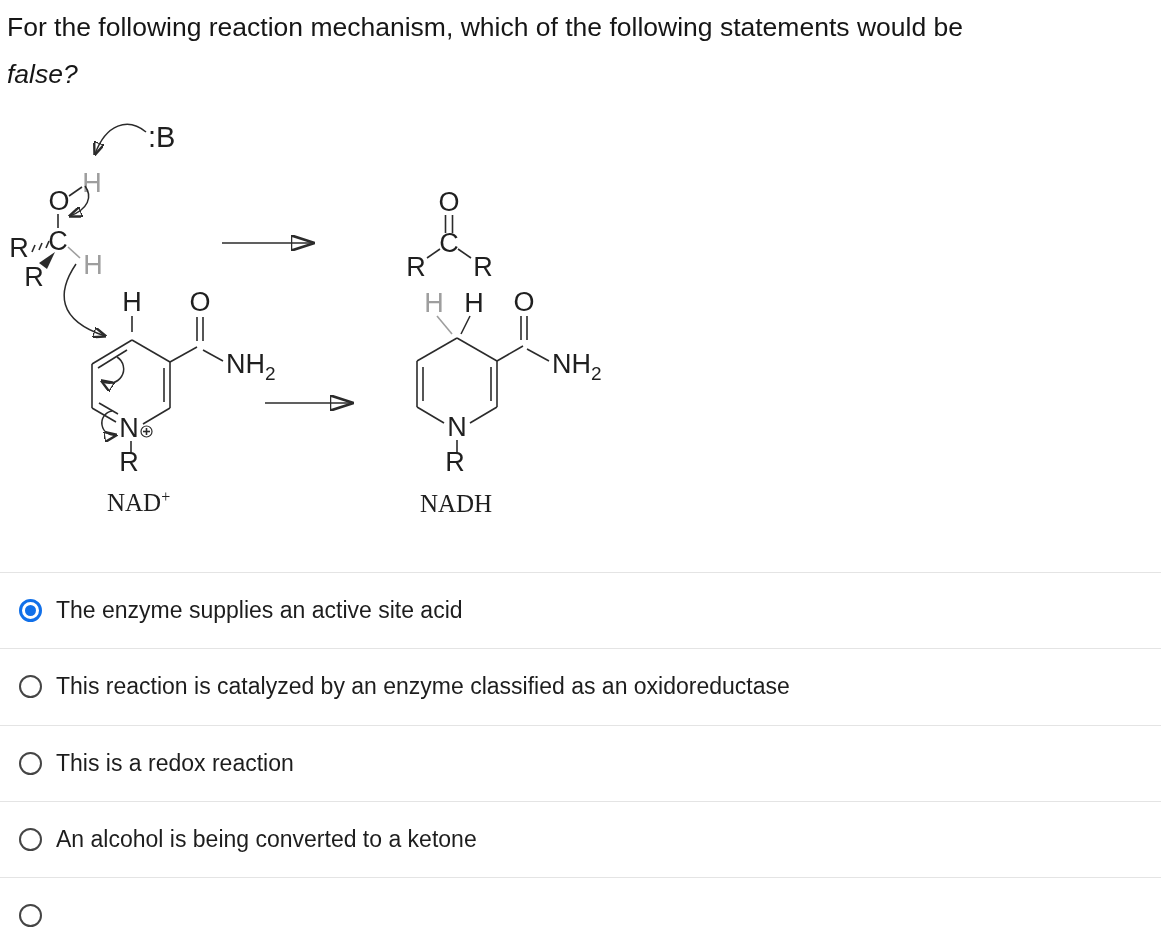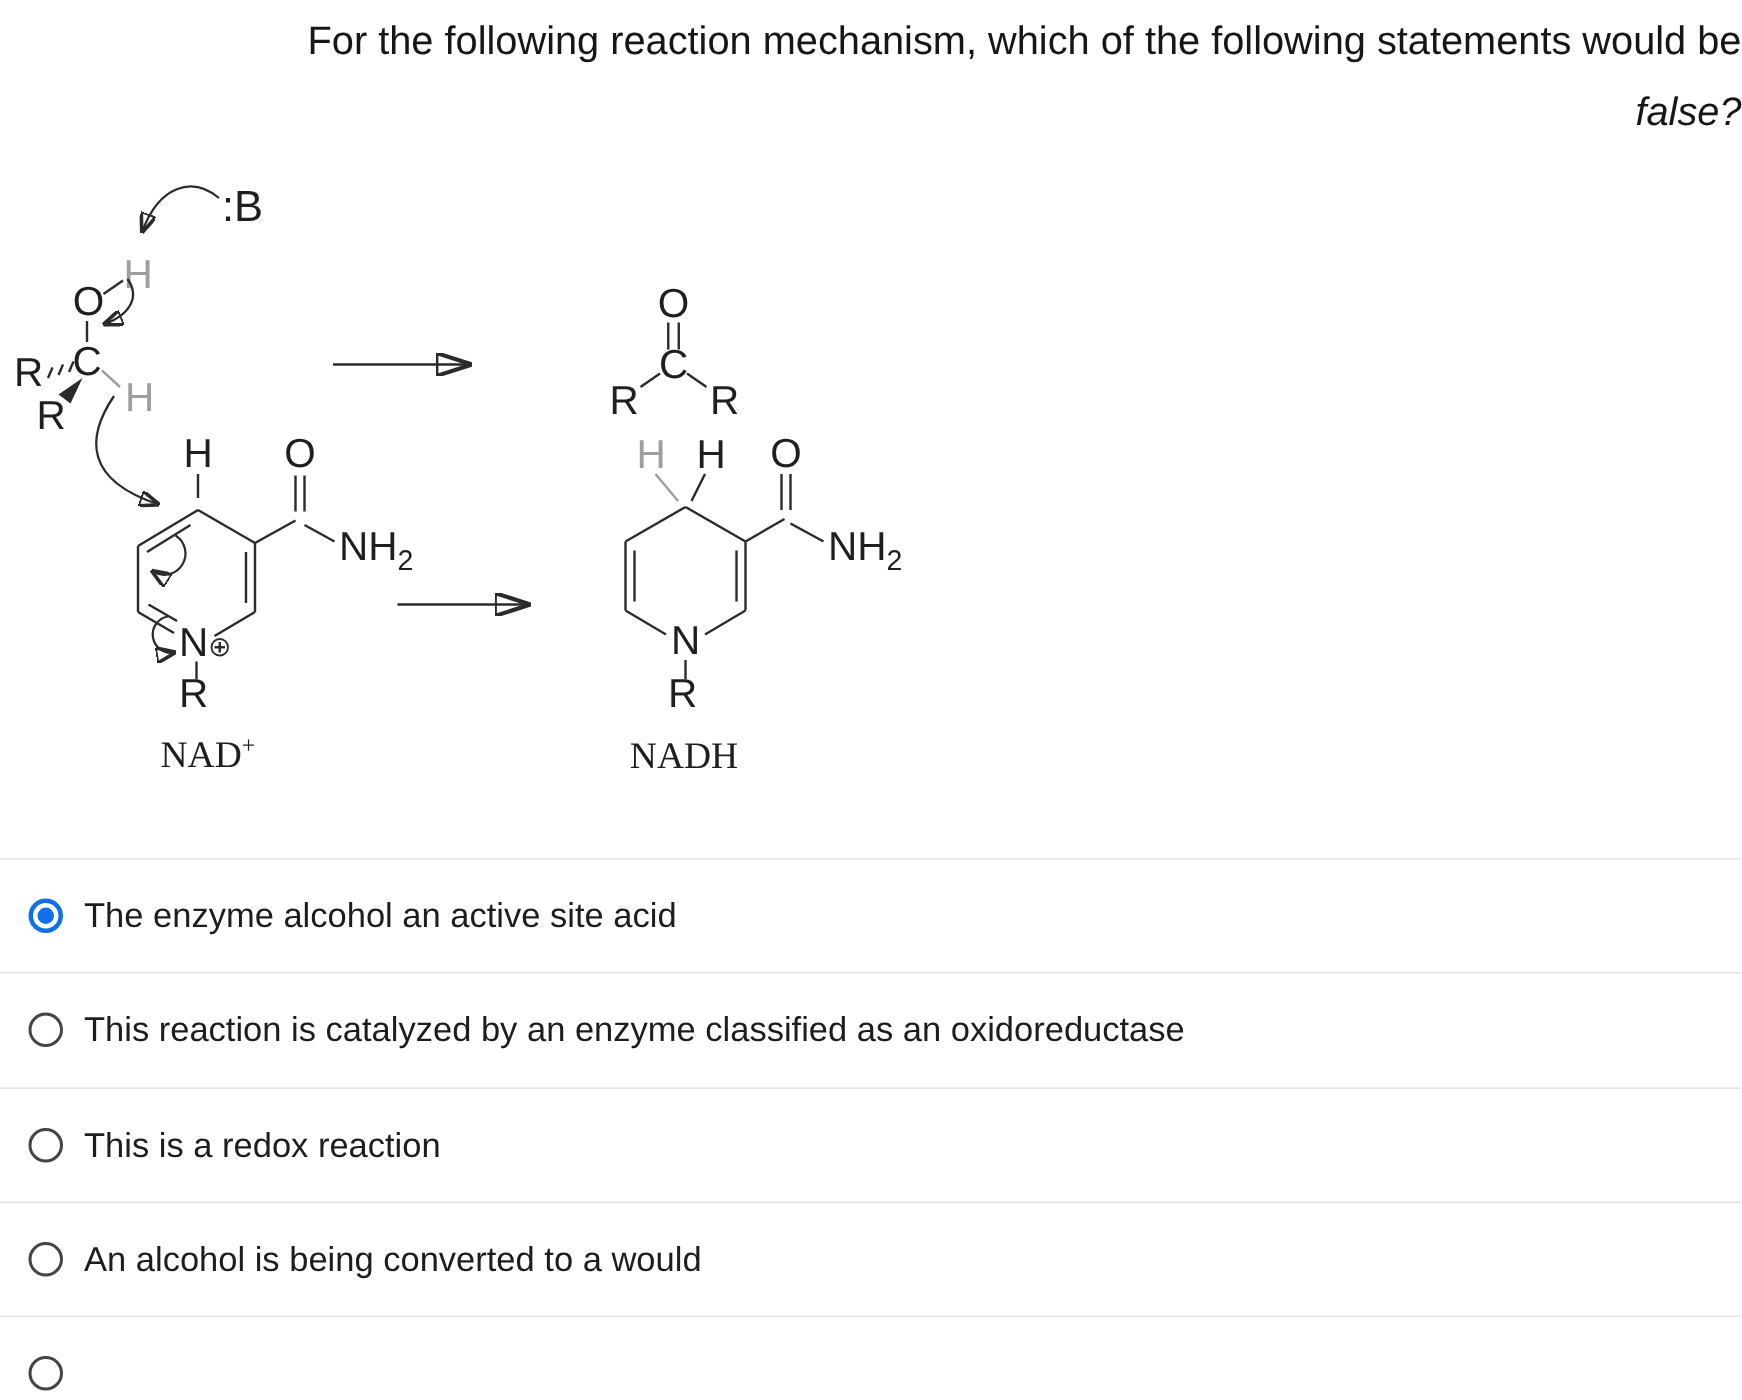--- a/index.html
+++ b/index.html
@@ -2,21 +2,21 @@
 <html style="--accent: #1170e9; --divider: #e4e4e4;"><head>
 <meta charset="utf-8">
 <style>
   :root { --accent:#1170e9; --divider:#e4e4e4; }
   * { margin:0; padding:0; box-sizing:border-box; }
   html,body { width:1161px; height:933px; background:#fff; overflow:hidden;
               font-family:"Liberation Sans", sans-serif; }
   .page { position:relative; width:1161px; height:933px; }
 
   .question { position:absolute; left:7px; top:4px; width:1154px;
-              font-size:26.5px; line-height:47px; color:#161616;text-align:right; }
+              font-size:26.5px; line-height:47px; color:#161616; }
   .question em { font-style:italic;margin-top:15px; }
 
   .mechanism-svg { position:absolute; left:0; top:0; }
 
   .options { position:absolute; left:0; top:572px; width:1161px; }
   .option { height:76.25px; border-top:1px solid var(--divider);
             display:flex; align-items:center; padding-left:19px; gap:14px;
             cursor:pointer; background:#fff; }
   .radio { width:23px; height:23px; border-radius:50%; border:2px solid #454545;
            flex:none; display:flex; }
@@ -142,32 +142,32 @@
       <text x="457" y="436" font-size="27" text-anchor="middle">N</text>
       <line x1="457" y1="440" x2="457" y2="453"></line>
       <text x="455" y="471" font-size="27" text-anchor="middle">R</text>
       <text class="serif" x="456" y="512" font-size="25" text-anchor="middle">NADH</text>
     </g>
   </svg>
 
   <div class="options" id="options">
       <div class="option">
         <span class="radio selected"></span>
-        <span class="option-label">The enzyme alcohol an active site acid</span>
+        <span class="option-label">The enzyme supplies an active site acid</span>
       </div>
       <div class="option">
         <span class="radio"></span>
         <span class="option-label">This reaction is catalyzed by an enzyme classified as an oxidoreductase</span>
       </div>
       <div class="option">
         <span class="radio"></span>
         <span class="option-label">This is a redox reaction</span>
       </div>
       <div class="option">
         <span class="radio"></span>
-        <span class="option-label">An alcohol is being converted to a would</span>
+        <span class="option-label">An alcohol is being converted to a ketone</span>
       </div>
       <div class="option">
         <span class="radio"></span>
       </div>
     </div>
 
 </div>
 
 </body></html>

